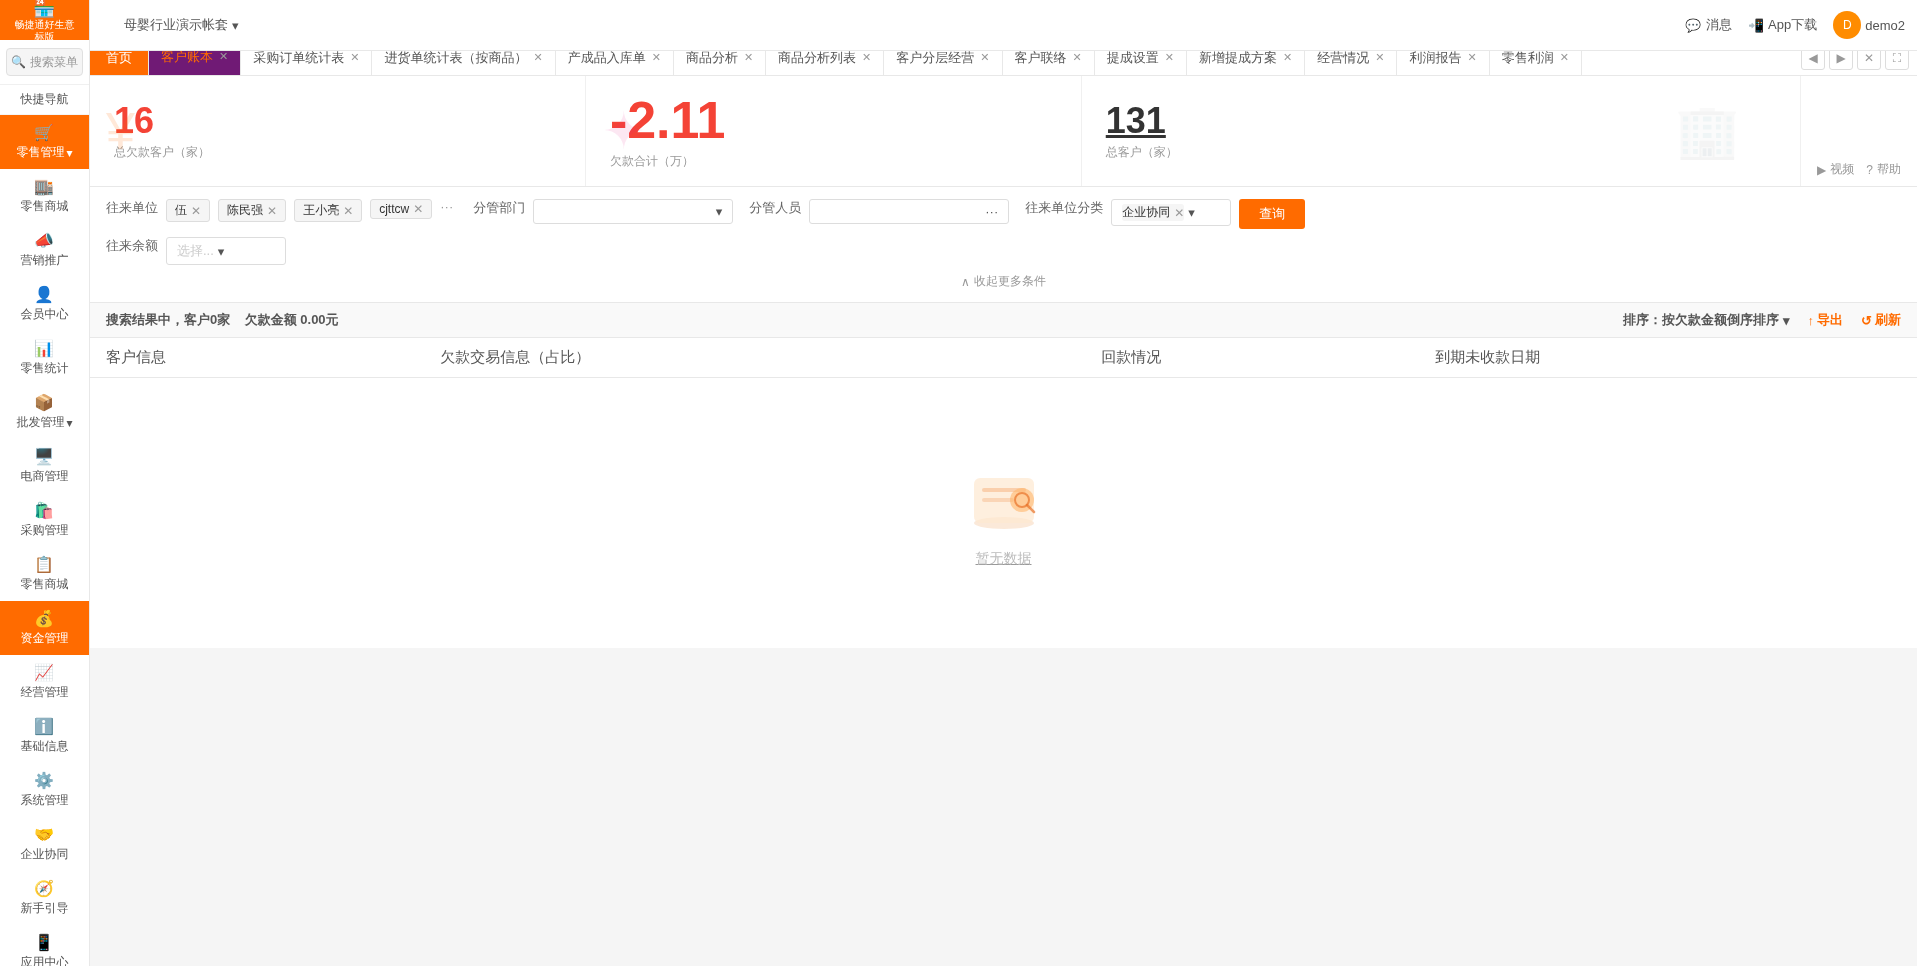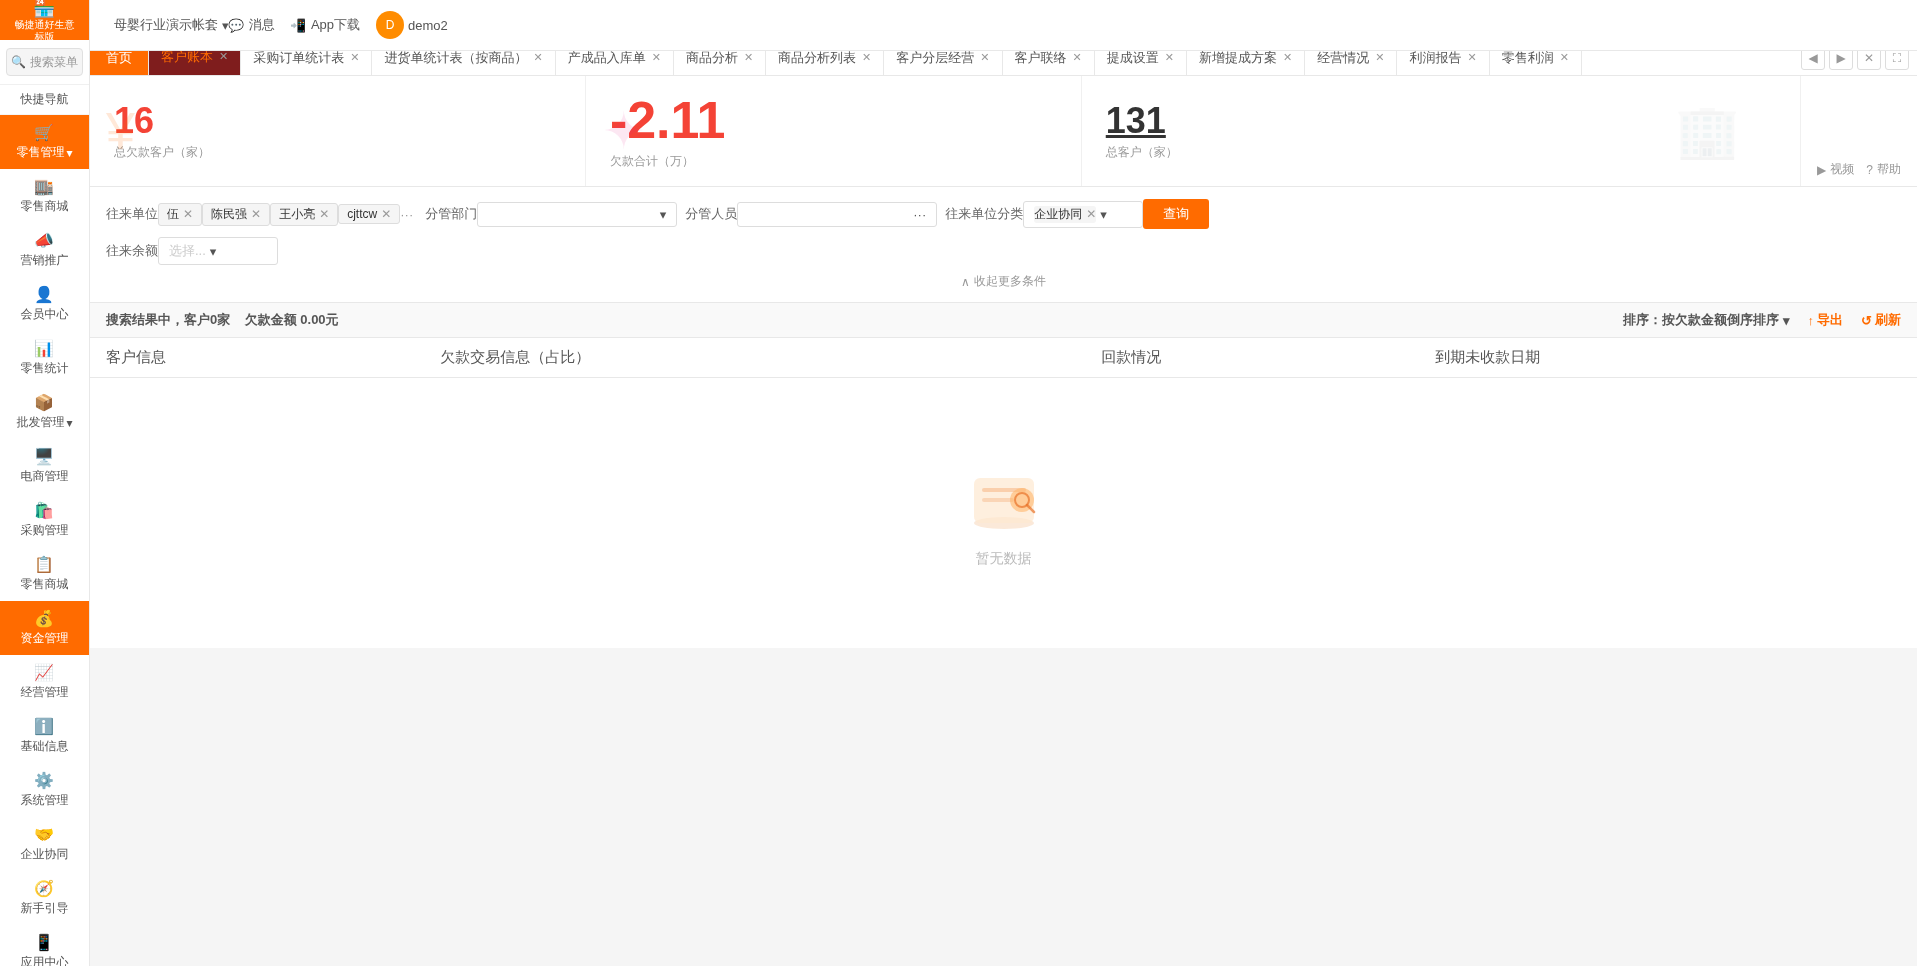--- a/index.html
+++ b/index.html
@@ -5,24 +5,24 @@
     * { box-sizing: border-box; margin: 0; padding: 0; font-family: 'Microsoft YaHei', Arial, sans-serif; }
     body { background: #f5f5f5; font-size: 13px; color: #333; overflow: hidden; }
 
     
     .top-bar {
       height: 51px;
       background: #fff;
       border-bottom: 1px solid #e8e8e8;
       display: flex;
       align-items: center;
-      justify-content: flex-start;
+      justify-content: space-between;
       padding: 0 12px;
       position: fixed;
-      top: 0; left: 4px; right: 0;
+      top: 0; left: 14px; right: 0;
       z-index: 100;
     }
     .top-bar-left { display: flex; align-items: center; gap: 8px; }
     .store-selector { display: flex; align-items: center; gap: 4px; color: #555; font-size: 13px; cursor: pointer; }
     .top-bar-right { display: flex; align-items: center; gap: 16px; color: #555; font-size: 13px; }
     .top-bar-right .item { display: flex; align-items: center; gap: 4px; cursor: pointer; }
     .avatar { width: 28px; height: 28px; border-radius: 50%; background: #ff8c00; display: flex; align-items: center; justify-content: center; color: white; font-size: 12px; }
 
     
     .nav-tabs {
@@ -42,21 +42,21 @@
       display: flex;
       align-items: center;
       gap: 4px;
       font-size: 13px;
       color: #555;
       cursor: pointer;
       border-right: 1px solid #e8e8e8;
       white-space: nowrap;
       flex-shrink: 0;
     }
-    .nav-tab.active { background: #7f1d1d; color: #ff6b00; border-bottom: 2px solid #ef4444; }
+    .nav-tab.active { background: #701a75; color: #ff6b00; border-bottom: 2px solid #ef4444; }
     .nav-tab .close-btn { color: #999; font-size: 11px; margin-left: 2px; }
     .nav-tab-home { background: #ff6b00; color: white; padding: 0 16px; }
     .nav-tab-controls { margin-left: auto; display: flex; align-items: center; gap: 4px; padding: 0 8px; }
     .nav-ctrl-btn { width: 24px; height: 24px; display: flex; align-items: center; justify-content: center; cursor: pointer; color: #999; border: 1px solid #ddd; border-radius: 3px; font-size: 12px; }
 
     
     .sidebar {
       position: fixed;
       top: 0;
       left: 0;
@@ -165,21 +165,21 @@
       color: #999;
     }
     .video-help .item { display: flex; align-items: center; gap: 4px; cursor: pointer; }
 
     
     .filter-area {
       background: #fff;
       padding: 12px 16px;
       border-bottom: 1px solid #e8e8e8;
     }
-    .filter-row { display: flex; align-items: center; flex-wrap: wrap; margin-bottom: 8px; }
+    .filter-row { display: flex; align-items: flex-start; flex-wrap: wrap; gap: 8px; margin-bottom: 8px; }
     .filter-label { color: #666; font-size: 13px; white-space: nowrap; }
     .filter-tag {
       display: inline-flex;
       align-items: center;
       gap: 4px;
       padding: 2px 8px;
       background: #f5f5f5;
       border: 1px solid #ddd;
       border-radius: 3px;
       font-size: 12px;
@@ -258,20 +258,21 @@
     }
 
     
     .empty-state {
       display: flex;
       flex-direction: column;
       align-items: center;
       justify-content: flex-end;
       padding: 80px 0;
       color: #999;
+      text-decoration: underline;
     }
     .empty-icon {
       width: 100px;
       height: 80px;
       position: relative;
       margin-bottom: 12px;
     }
     .empty-text { font-size: 14px; color: #bbb; }
 
     

